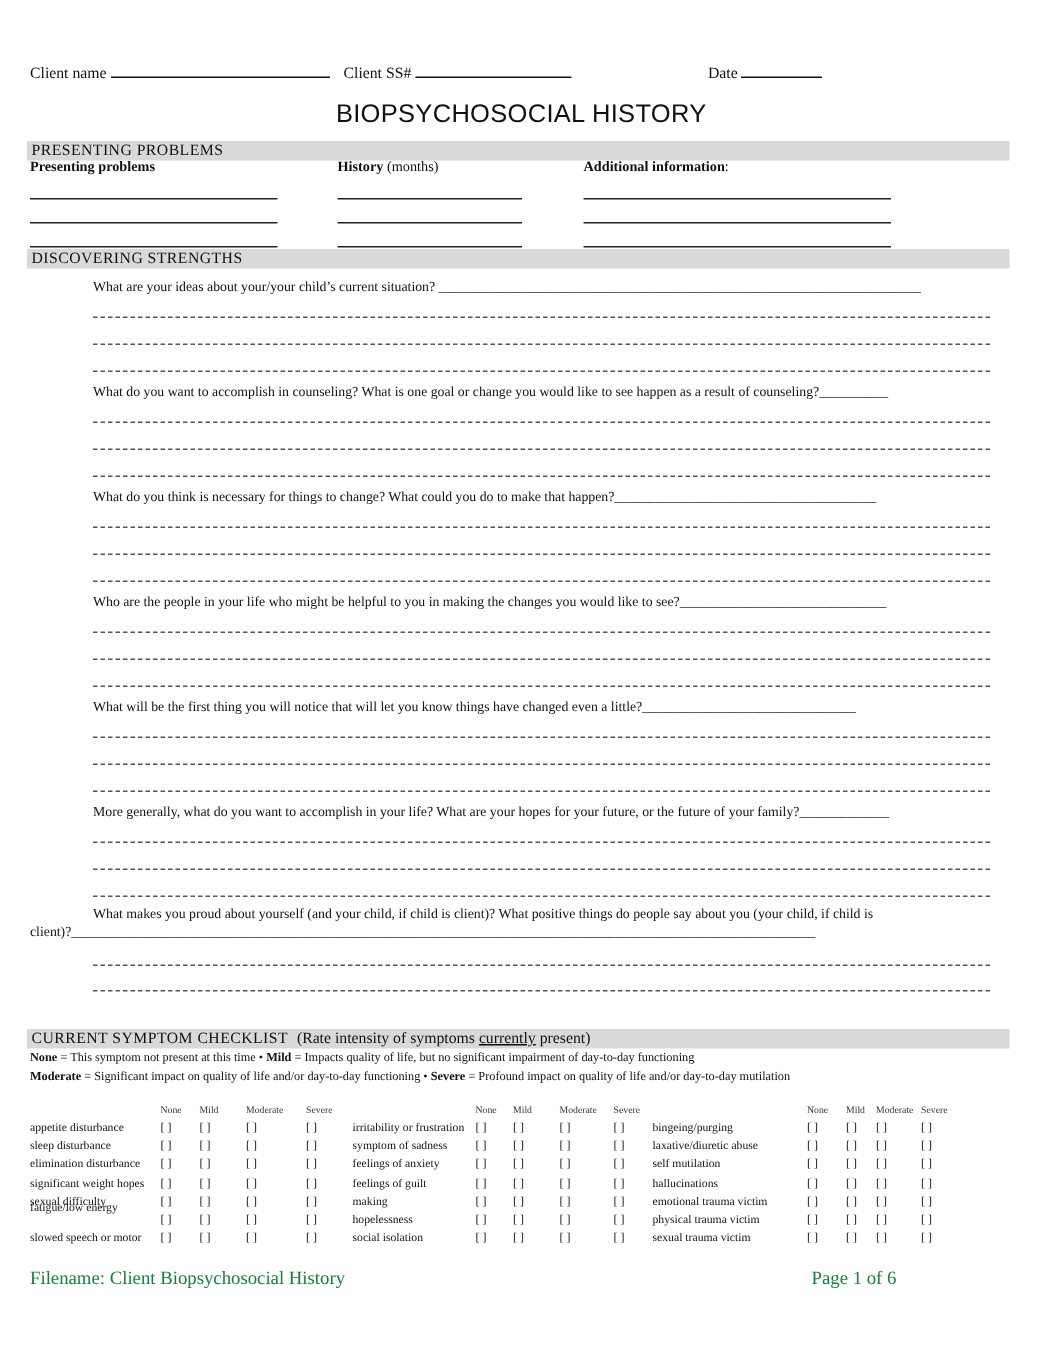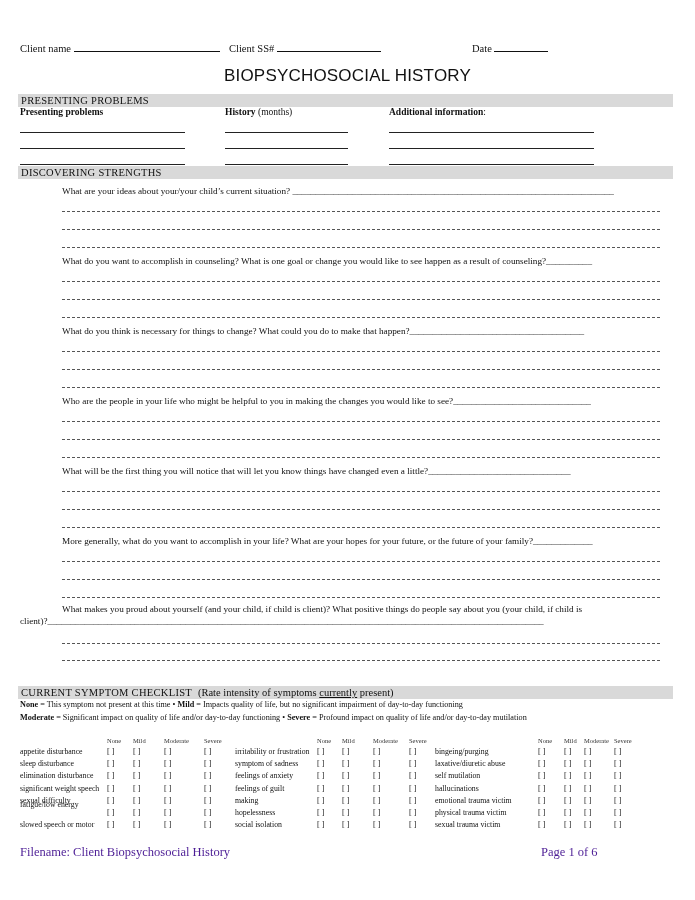--- a/index.html
+++ b/index.html
@@ -21,21 +21,21 @@
   .colhead { font-size: 9.5px; }
   .colhead b { font-weight: bold; }
   .rule { height: 0; border-top: 1.2px solid #222; }
   .q { font-size: 9.2px; white-space: nowrap; }
   .ansline { height: 0; border-top: 1px dashed #555; left: 62px; width: 598px; }
   .legend { font-size: 8.2px; white-space: nowrap; left: 20px; }
   .legend b { font-weight: bold; }
   .ck-head { font-size: 6.5px; color: #333; }
   .ck-label { font-size: 7.8px; white-space: nowrap; }
   .ck-box { font-size: 8px; white-space: nowrap; }
-  .footer { font-size: 12.5px; color: #4c1d95; }
+  .footer { font-size: 12.5px; color: #15803d; }
 </style>
 </head>
 <body>
 
 <div class="abs hdr-line" style="left:20px; top:42px;">
   <span>Client name</span>
   <span class="uline" style="width:146px;"></span>
 </div>
 <div class="abs hdr-line" style="left:229px; top:42px;">
   <span>Client SS#</span>
@@ -123,21 +123,21 @@
     <div class="abs ck-label" style="left: 20px; top: 759.2px;">sleep disturbance</div>
     <div class="abs ck-box" style="left: 107px; top: 759.2px;">[ ]</div>
     <div class="abs ck-box" style="left: 133px; top: 759.2px;">[ ]</div>
     <div class="abs ck-box" style="left: 164px; top: 759.2px;">[ ]</div>
     <div class="abs ck-box" style="left: 204px; top: 759.2px;">[ ]</div>
     <div class="abs ck-label" style="left: 20px; top: 771.4px;">elimination disturbance</div>
     <div class="abs ck-box" style="left: 107px; top: 771.4px;">[ ]</div>
     <div class="abs ck-box" style="left: 133px; top: 771.4px;">[ ]</div>
     <div class="abs ck-box" style="left: 164px; top: 771.4px;">[ ]</div>
     <div class="abs ck-box" style="left: 204px; top: 771.4px;">[ ]</div>
-    <div class="abs ck-label" style="left: 20px; top: 783.6px;">significant weight speech</div>
+    <div class="abs ck-label" style="left: 20px; top: 783.6px;">significant weight hopes</div>
     <div class="abs ck-box" style="left: 107px; top: 783.6px;">[ ]</div>
     <div class="abs ck-box" style="left: 133px; top: 783.6px;">[ ]</div>
     <div class="abs ck-box" style="left: 164px; top: 783.6px;">[ ]</div>
     <div class="abs ck-box" style="left: 204px; top: 783.6px;">[ ]</div>
     <div class="abs ck-label" style="left: 20px; top: 795.8px;">sexual difficulty</div>
     <div class="abs ck-box" style="left: 107px; top: 795.8px;">[ ]</div>
     <div class="abs ck-box" style="left: 133px; top: 795.8px;">[ ]</div>
     <div class="abs ck-box" style="left: 164px; top: 795.8px;">[ ]</div>
     <div class="abs ck-box" style="left: 204px; top: 795.8px;">[ ]</div>
     <div class="abs ck-label" style="left: 20px; top: 784px; margin-top: 16px;">fatigue/low energy</div>

